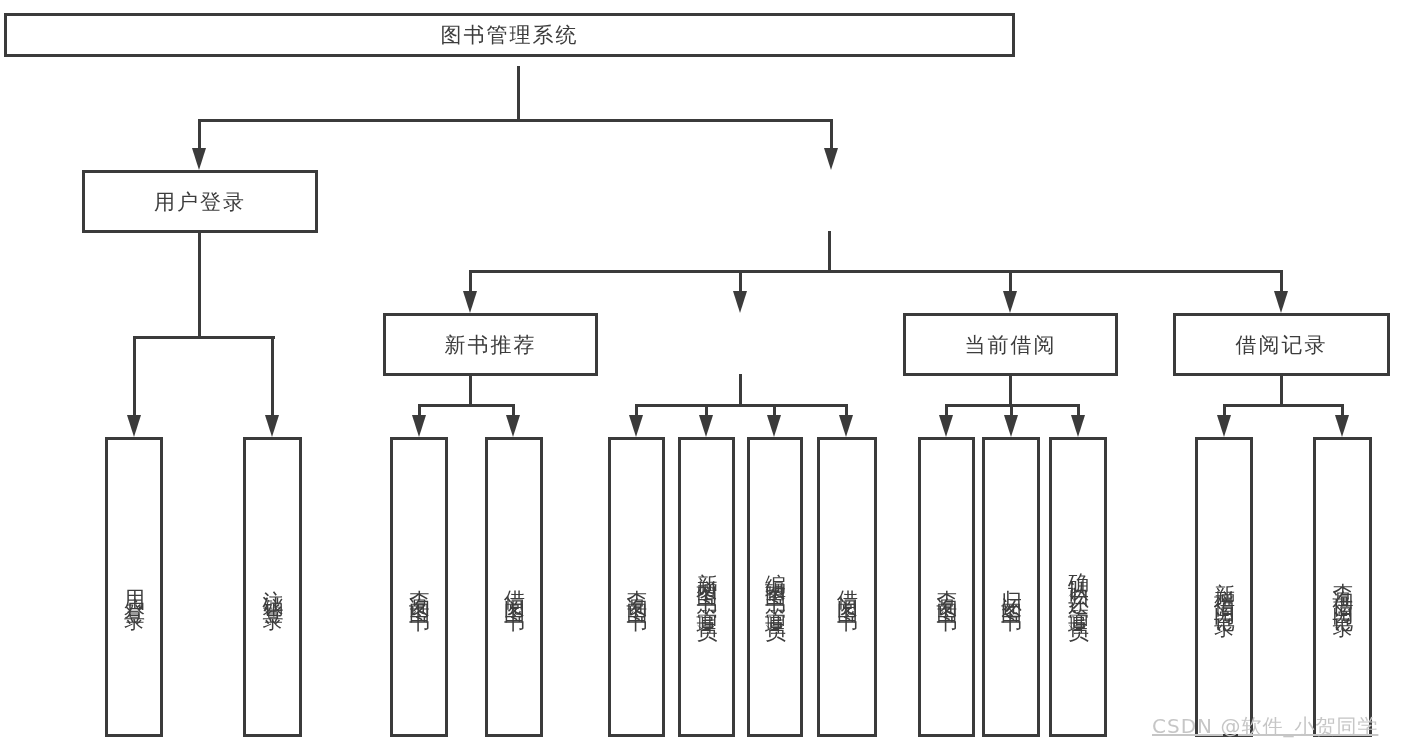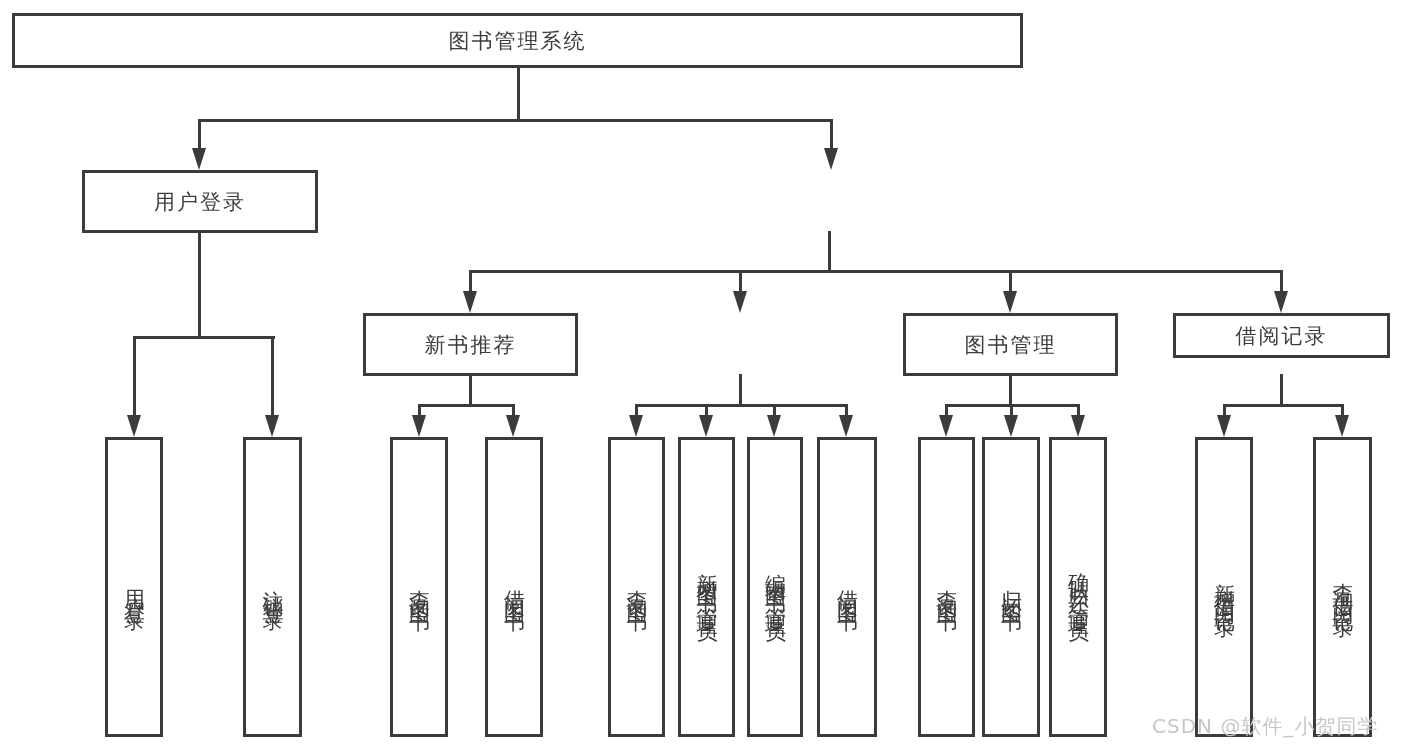--- a/index.html
+++ b/index.html
@@ -50,42 +50,43 @@
   }
   .watermark {
     position: absolute;
     left: 1152px;
     top: 713px;
     font-size: 20px;
     letter-spacing: 1px;
     color: #c6c6c6;
     z-index: 5;
     white-space: nowrap;
+    text-decoration: underline;
   }
 </style>
 </head>
 <body>
 
 <div class="stage">
 
-  <div class="box" style="left:12px; top:13px; width:1011px; height:55px;">
+  <div class="box" style="left:4px; top:13px; width:1011px; height:44px;">
     <span class="htext">图书管理系统</span>
   </div>
 
   <div class="box" style="left:82px; top:170px; width:236px; height:63px;">
     <span class="htext">用户登录</span>
   </div>
 
-  <div class="box" style="left:363px; top:313px; width:215px; height:63px;">
+  <div class="box" style="left:383px; top:313px; width:215px; height:63px;">
     <span class="htext">新书推荐</span>
   </div>
   <div class="box" style="left:903px; top:313px; width:215px; height:63px;">
-    <span class="htext">图书管理</span>
+    <span class="htext">当前借阅</span>
   </div>
-  <div class="box" style="left:1173px; top:313px; width:217px; height:45px;text-align:right;">
+  <div class="box" style="left:1173px; top:313px; width:217px; height:63px;text-align:right;">
     <span class="htext">借阅记录</span>
   </div>
 
   <div class="box" style="left:105px; top:437px; width:58px; height:300px;">
     <span class="vtext">用户登录</span>
   </div>
   <div class="box" style="left:243px; top:437px; width:59px; height:300px;">
     <span class="vtext">注销登录</span>
   </div>
 

